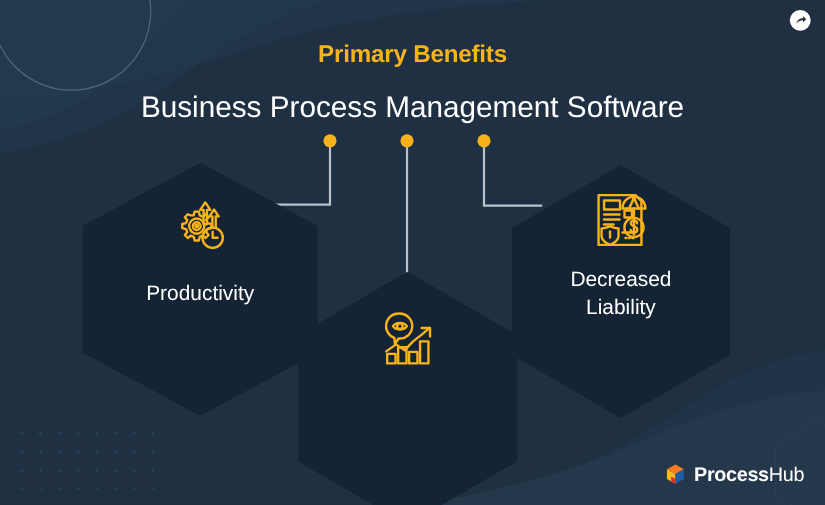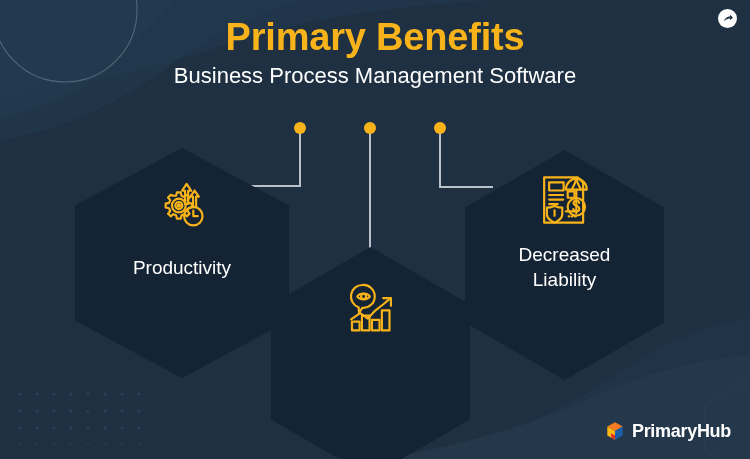--- a/index.html
+++ b/index.html
@@ -27,30 +27,30 @@
   
   .header {
     position: absolute;
     left: 0;
     top: 18px;
     width: 750px;
     text-align: center;
     z-index: 6;
   }
   .title {
-    font-size: 38px;
+    font-size: 22px;
     font-weight: bold;
     color: #f7b319;
     letter-spacing: -0.2px;
     line-height: 38px;
-    margin: 0;
+    margin: 12px;
     white-space: nowrap;
   }
   .subtitle {
-    font-size: 22px;
+    font-size: 27px;
     font-weight: normal;
     color: #ffffff;
     line-height: 34px;
     margin: 3px 0 0 0;
     white-space: nowrap;
   }
 
   
   .share-btn {
     position: absolute;
@@ -127,21 +127,21 @@
     align-items: center;
     gap: 6px;
   }
   .logo-text {
     font-size: 18px;
     color: #ffffff;
     line-height: 20px;
     letter-spacing: -0.3px;
   }
   .logo-text .b { font-weight: bold; }
-  .logo-text .r { font-weight: bold; }
+  .logo-text .r { font-weight: normal; }
 </style>
 </head>
 <body>
 
 <div id="canvas">
 
   <svg class="bg-layer" viewBox="0 0 750 459" width="750" height="459">
     <defs>
       <pattern id="dotgrid" x="0" y="0" width="17" height="17" patternUnits="userSpaceOnUse">
         <circle cx="3" cy="3" r="1.6" fill="#2b4258"></circle>
@@ -281,17 +281,17 @@
 
       <path d="M20 4 L34 12 L20 20 L6 12 Z" fill="#f47b20"></path>
 
       <path d="M6 12 L20 20 L20 36 L6 28 Z" fill="#fdb913"></path>
 
       <path d="M34 12 L34 28 L20 36 L20 20 Z" fill="#1b5faa"></path>
 
       <path d="M13 24 L20 28 L20 36 L13 32 Z" fill="#e03127"></path>
     </svg>
     <div class="logo-text">
-      <span class="b">Primary</span><span class="r">Hub</span>
+      <span class="b">Process</span><span class="r">Hub</span>
     </div>
   </div>
 
 </div>
 
 </body></html>

